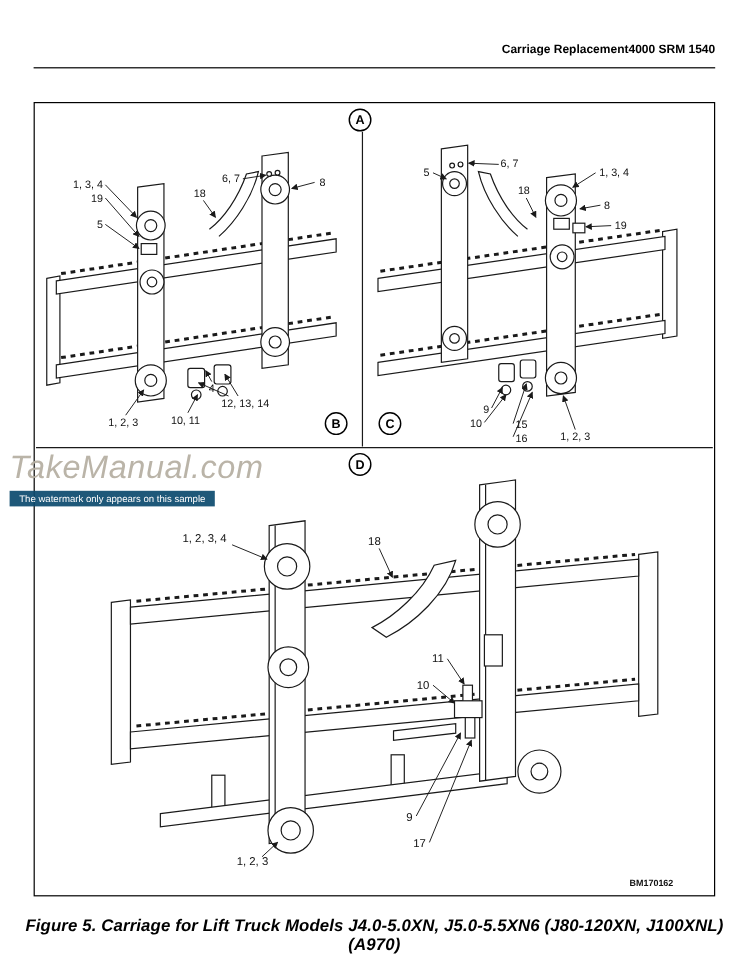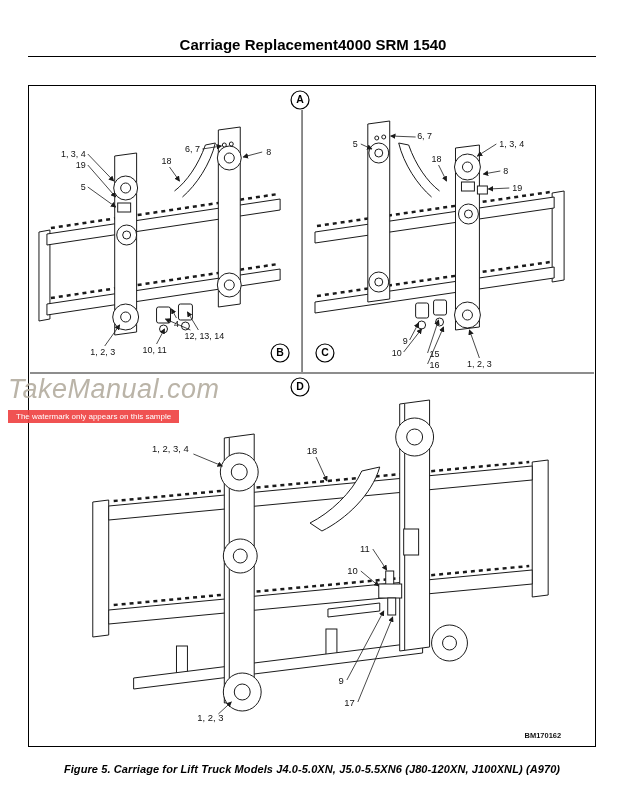--- a/index.html
+++ b/index.html
@@ -3,41 +3,41 @@
 <meta charset="utf-8">
 <style>
   * { margin:0; padding:0; box-sizing:border-box; }
   html,body { background:#ffffff; }
   .page {
     position:relative; width:624px; height:800px; background:#fff;
     font-family:"Liberation Sans", sans-serif; color:#000; overflow:hidden;
   }
   .page-header {
     position:absolute; left:30px; right:28px; top:36px;
-    display:flex; justify-content:center; align-items:baseline;
-    font-weight:bold; font-size:15px;
+    display:flex; justify-content:flex-end; align-items:baseline;
+    font-weight:bold; font-size:10px;
   }
   .header-rule { position:absolute; left:28px; right:28px; top:56px; height:1.2px; background:#000; }
   .figure-box {
     position:absolute; left:28px; top:85px; width:568px; height:662px;
     border:1.5px solid #000; background:#fff;
   }
   .figure-box svg { display:block; width:100%; height:100%; }
   .figure-caption {
     position:absolute; left:10px; right:10px; top:763px; text-align:center;
-    font-weight:bold; font-style:italic; font-size:11px; letter-spacing:0.1px;
+    font-weight:bold; font-style:italic; font-size:14px; letter-spacing:0.1px;
   }
   .watermark { position:absolute; left:8px; top:374px; z-index:5; pointer-events:none; }
   .watermark-brand {
     font-size:27px; color:#b5aea1; opacity:0.92; letter-spacing:0.5px;
     font-family:"Liberation Sans", sans-serif;
     font-style:italic;
   }
   .watermark-note {
-    display:inline-block; margin-top:3px; background:#ef4444; color:#ffffff;
+    display:inline-block; margin-top:3px; background:#0c4a6e; color:#ffffff;
     font-size:8px; padding:2px 8px; opacity:0.92;
   }
   
   .sh   { fill:#ffffff; stroke:#1a1a1a; stroke-width:1; }
   .shno { fill:none; stroke:#1a1a1a; stroke-width:1; }
   .teeth{ fill:none; stroke:#1a1a1a; stroke-width:2.5; stroke-dasharray:4 4; }
   .ld   { fill:none; stroke:#1a1a1a; stroke-width:0.8; marker-end:url(#arr); }
   .divln{ stroke:#1a1a1a; stroke-width:1; }
   .callout { font-family:"Liberation Sans", sans-serif; font-size:9px; fill:#111; }
   .callout-d { font-size:9.5px; }

